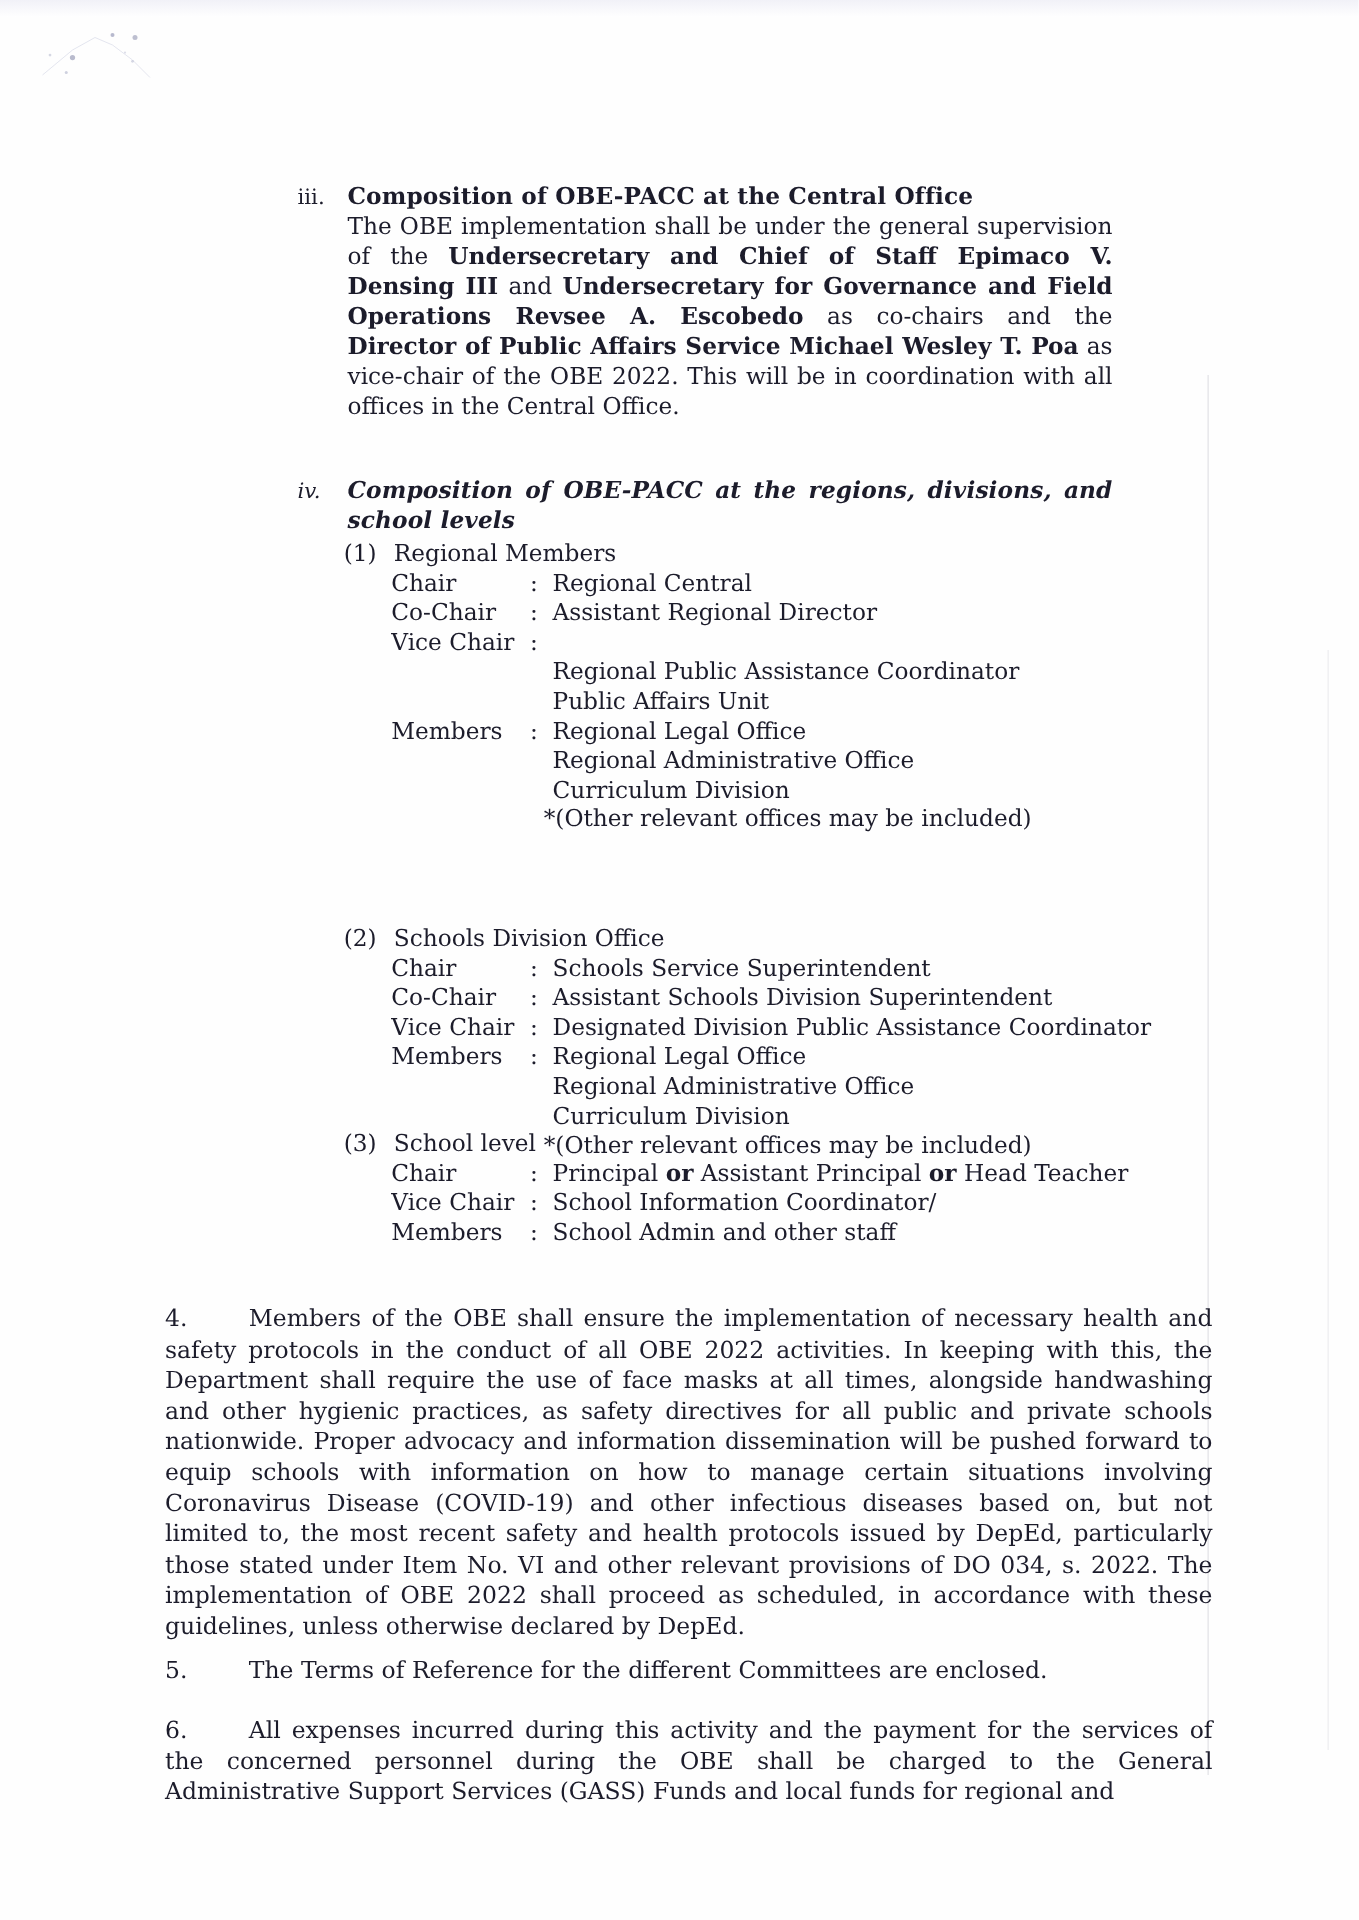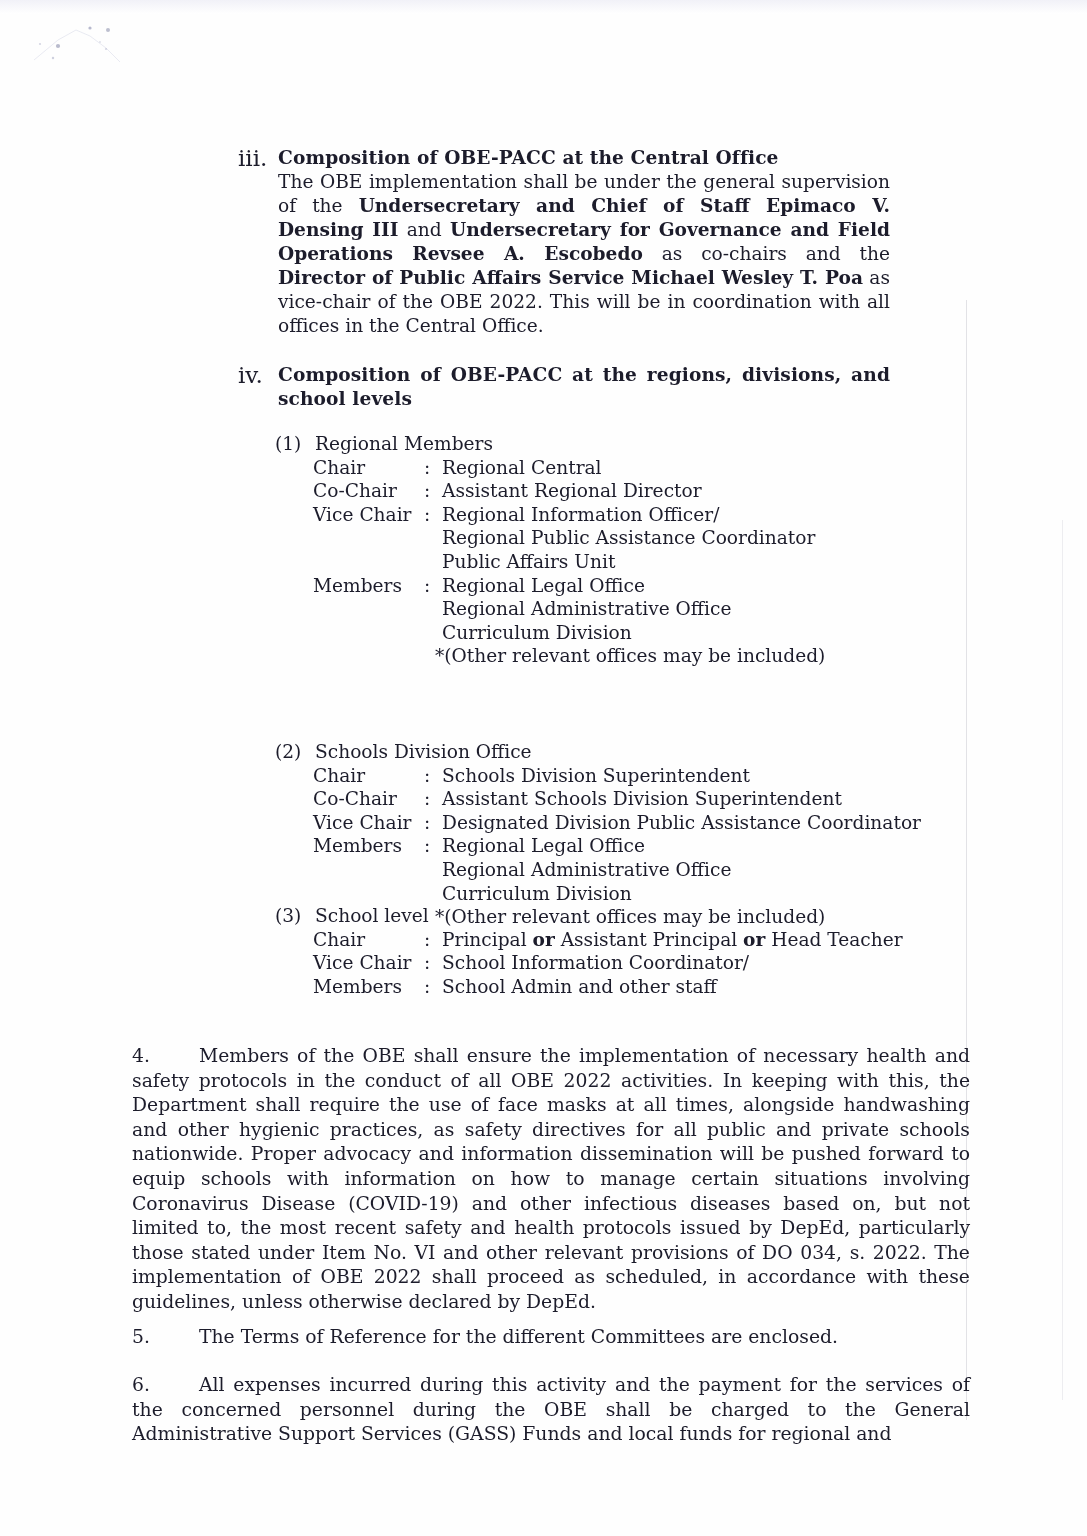--- a/index.html
+++ b/index.html
@@ -61,21 +61,21 @@
     position: absolute;
     left: 238px;
     width: 652px;
   }
   .roman-marker {
     position: absolute;
     left: 0;
     top: 0;
     width: 34px;
     text-align: left;
-    font-size: 23px;
+    font-size: 17px;
     line-height: 24px;
   }
   .roman-body {
     margin-left: 40px;
     font-size: 18.6px;
     line-height: 24px;
   }
   .roman-heading {
     font-weight: bold;
     letter-spacing: .1px;
@@ -170,21 +170,21 @@
   <div class="scan-vline2"></div>
 
   <div class="roman-section" style="top:146px;">
     <span class="roman-marker">iii.</span>
     <div class="roman-body">
       <div class="roman-heading">Composition of OBE-PACC at the Central Office</div>
       <div class="roman-para"><span>The OBE implementation shall be under the general supervision of the </span><b>Undersecretary and Chief of Staff Epimaco V. Densing III</b><span> and </span><b>Undersecretary for Governance and Field Operations Revsee A. Escobedo</b><span> as co-chairs and the </span><b>Director of Public Affairs Service Michael Wesley T. Poa</b><span> as vice-chair of the OBE 2022. This will be in coordination with all offices in the Central Office.</span></div>
     </div>
   </div>
 
-  <div class="roman-section" style="top:363px;">
+  <div class="roman-section" style="top:381px;font-style:italic;">
     <span class="roman-marker">iv.</span>
     <div class="roman-body">
       <div class="roman-heading justify">Composition of OBE-PACC at the regions, divisions, and school levels</div>
     </div>
   </div>
 
   <div class="numblock" id="block-1" style="top:432px;">
       <div class="numblock-title"><span class="paren">(1)</span><span>Regional Members</span></div>
       <div class="rolerow">
         <span class="role-label">Chair</span>
@@ -192,39 +192,38 @@
         <span class="role-value">Regional Central</span>
       </div>
       <div class="rolerow">
         <span class="role-label">Co-Chair</span>
         <span class="role-colon">:</span>
         <span class="role-value">Assistant Regional Director</span>
       </div>
       <div class="rolerow">
         <span class="role-label">Vice Chair</span>
         <span class="role-colon">:</span>
-        <span class="role-value">Regional Information Officer/</span>
       </div>
       <div class="controw">Regional Public Assistance Coordinator</div>
       <div class="controw">Public Affairs Unit</div>
       <div class="rolerow">
         <span class="role-label">Members</span>
         <span class="role-colon">:</span>
         <span class="role-value">Regional Legal Office</span>
       </div>
       <div class="controw">Regional Administrative Office</div>
       <div class="controw">Curriculum Division</div>
       <div class="noterow">*(Other relevant offices may be included)</div>
     </div>
   <div class="numblock" id="block-2" style="top:692px;margin-top:48px;">
       <div class="numblock-title"><span class="paren">(2)</span><span>Schools Division Office</span></div>
       <div class="rolerow">
         <span class="role-label">Chair</span>
         <span class="role-colon">:</span>
-        <span class="role-value">Schools Division Superintendent</span>
+        <span class="role-value">Schools Service Superintendent</span>
       </div>
       <div class="rolerow">
         <span class="role-label">Co-Chair</span>
         <span class="role-colon">:</span>
         <span class="role-value">Assistant Schools Division Superintendent</span>
       </div>
       <div class="rolerow">
         <span class="role-label">Vice Chair</span>
         <span class="role-colon">:</span>
         <span class="role-value">Designated Division Public Assistance Coordinator</span>

